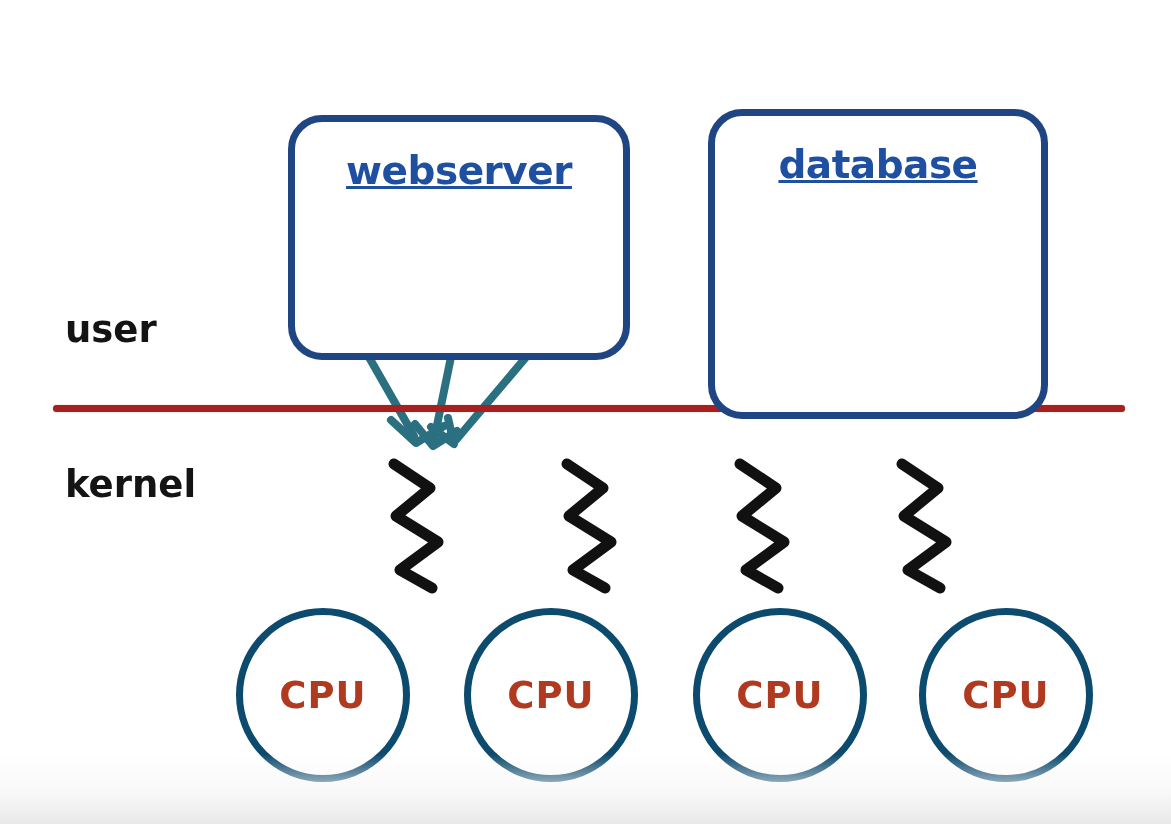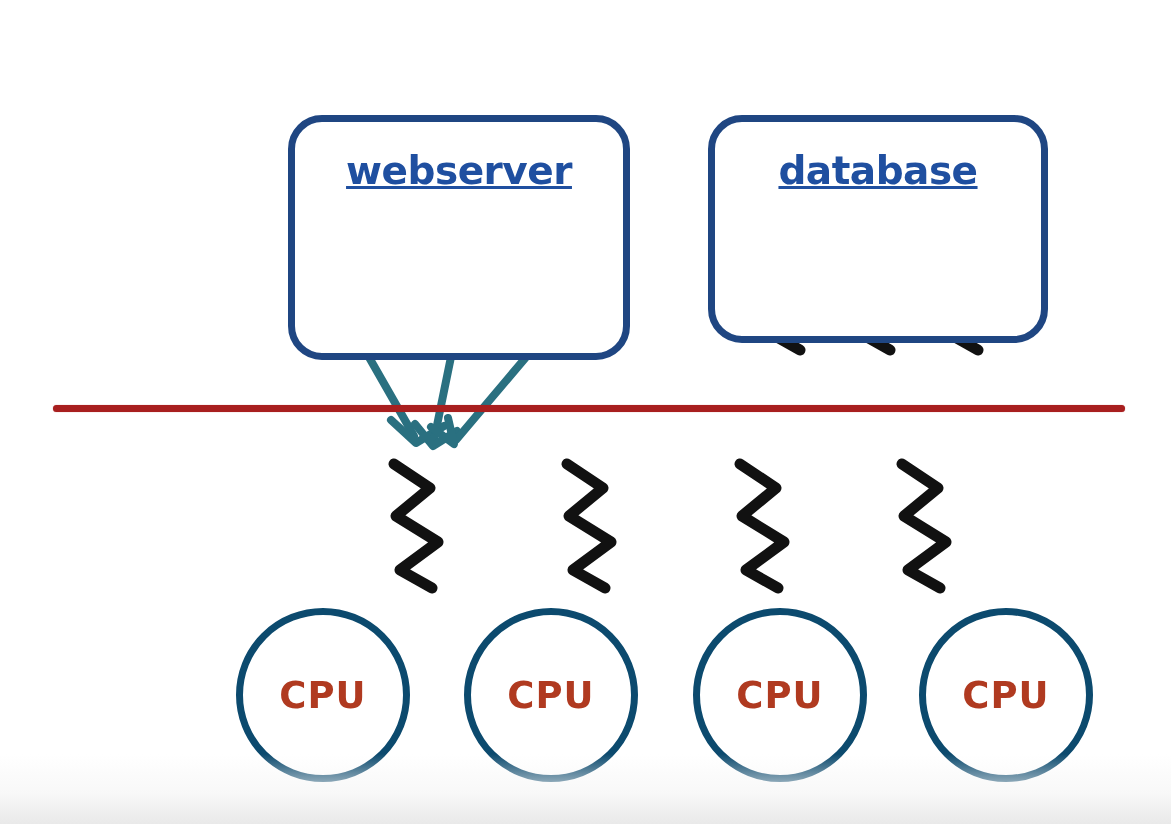--- a/index.html
+++ b/index.html
@@ -132,26 +132,28 @@
     <g>
       <use href="#squiggle" x="394" y="460"></use>
       <use href="#squiggle" x="567" y="460"></use>
       <use href="#squiggle" x="740" y="460"></use>
       <use href="#squiggle" x="902" y="460"></use>
     </g>
   </svg>
 
   <div class="divider-line" style="left:53px; top:405px; width:1072px; height:7px;"></div>
 
+  <div class="side-label" style="left:65px; top:308px;">user</div>
+  <div class="side-label" style="left:65px; top:463px;">kernel</div>
 
   <div class="proc-box" style="left:288px; top:115px; width:342px; height:245px;">
     <div class="proc-title">webserver</div>
   </div>
 
-  <div class="proc-box" style="left:708px; top:115px; width:340px; height:228px;">
+  <div class="proc-box" style="left:708px; top:109px; width:340px; height:310px;">
     <div class="proc-title">database</div>
   </div>
 
   <div class="cpu-circle" style="left:236px; top:608px; width:174px; height:174px;">
     <span class="cpu-label">CPU</span>
   </div>
   <div class="cpu-circle" style="left:464px; top:608px; width:174px; height:174px;">
     <span class="cpu-label">CPU</span>
   </div>
   <div class="cpu-circle" style="left:693px; top:608px; width:174px; height:174px;">

